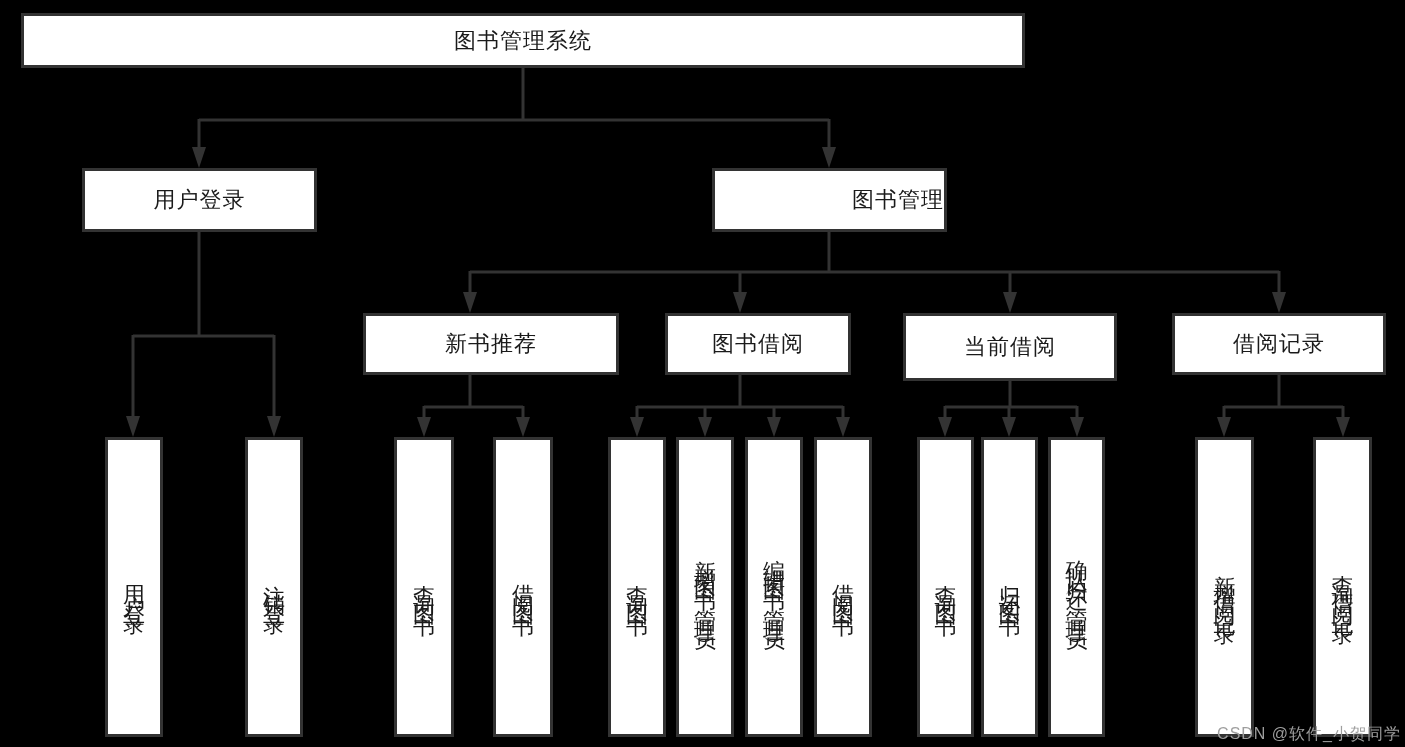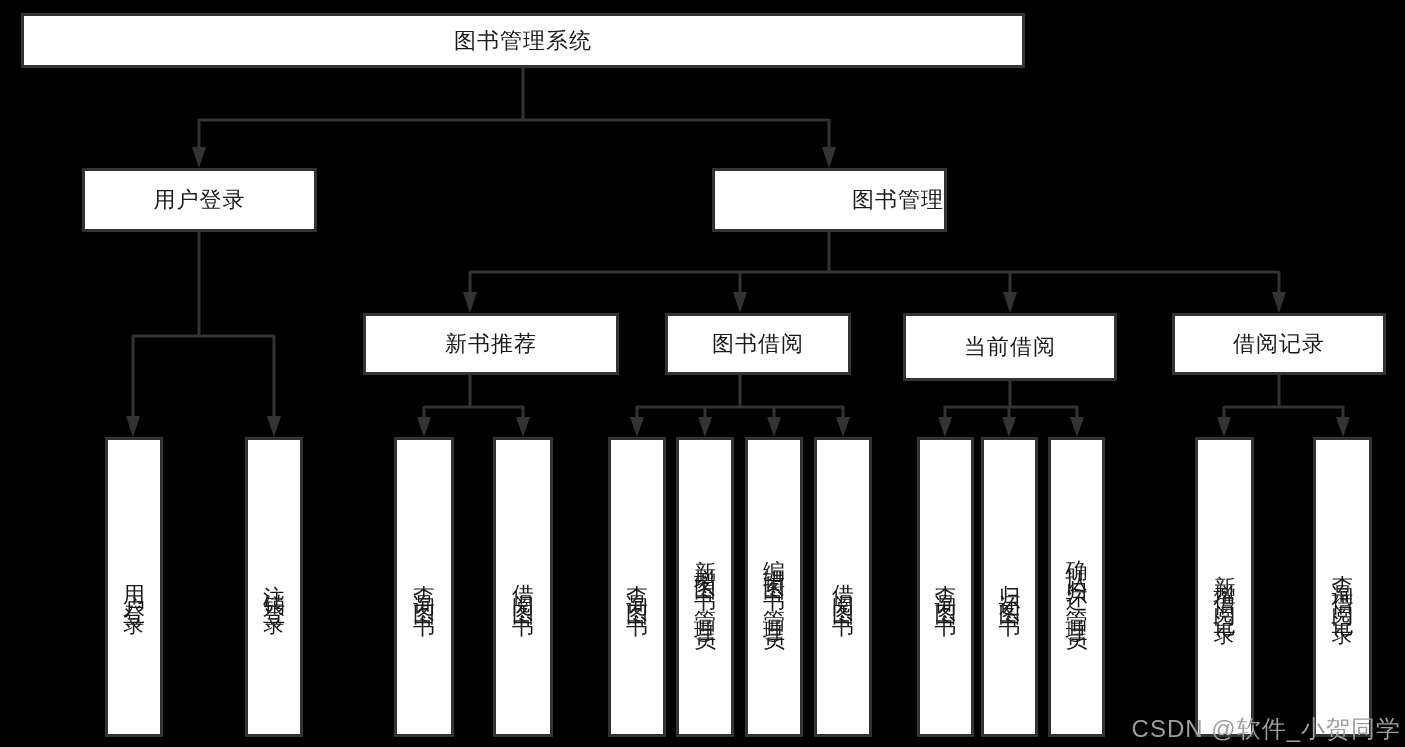--- a/index.html
+++ b/index.html
@@ -52,21 +52,21 @@
     text-orientation: mixed;
     letter-spacing: 10px;
     line-height: 1;
     white-space: nowrap;
   }
   .watermark {
     position: absolute;
     z-index: 3;
     right: 4px;
     bottom: 2px;
-    font-size: 24px;
+    font-size: 16px;
     color: #9e9e9e;
     letter-spacing: 1px;
     white-space: nowrap;
   }
 </style>
 </head>
 <body>
 
 <div class="stage">
 

